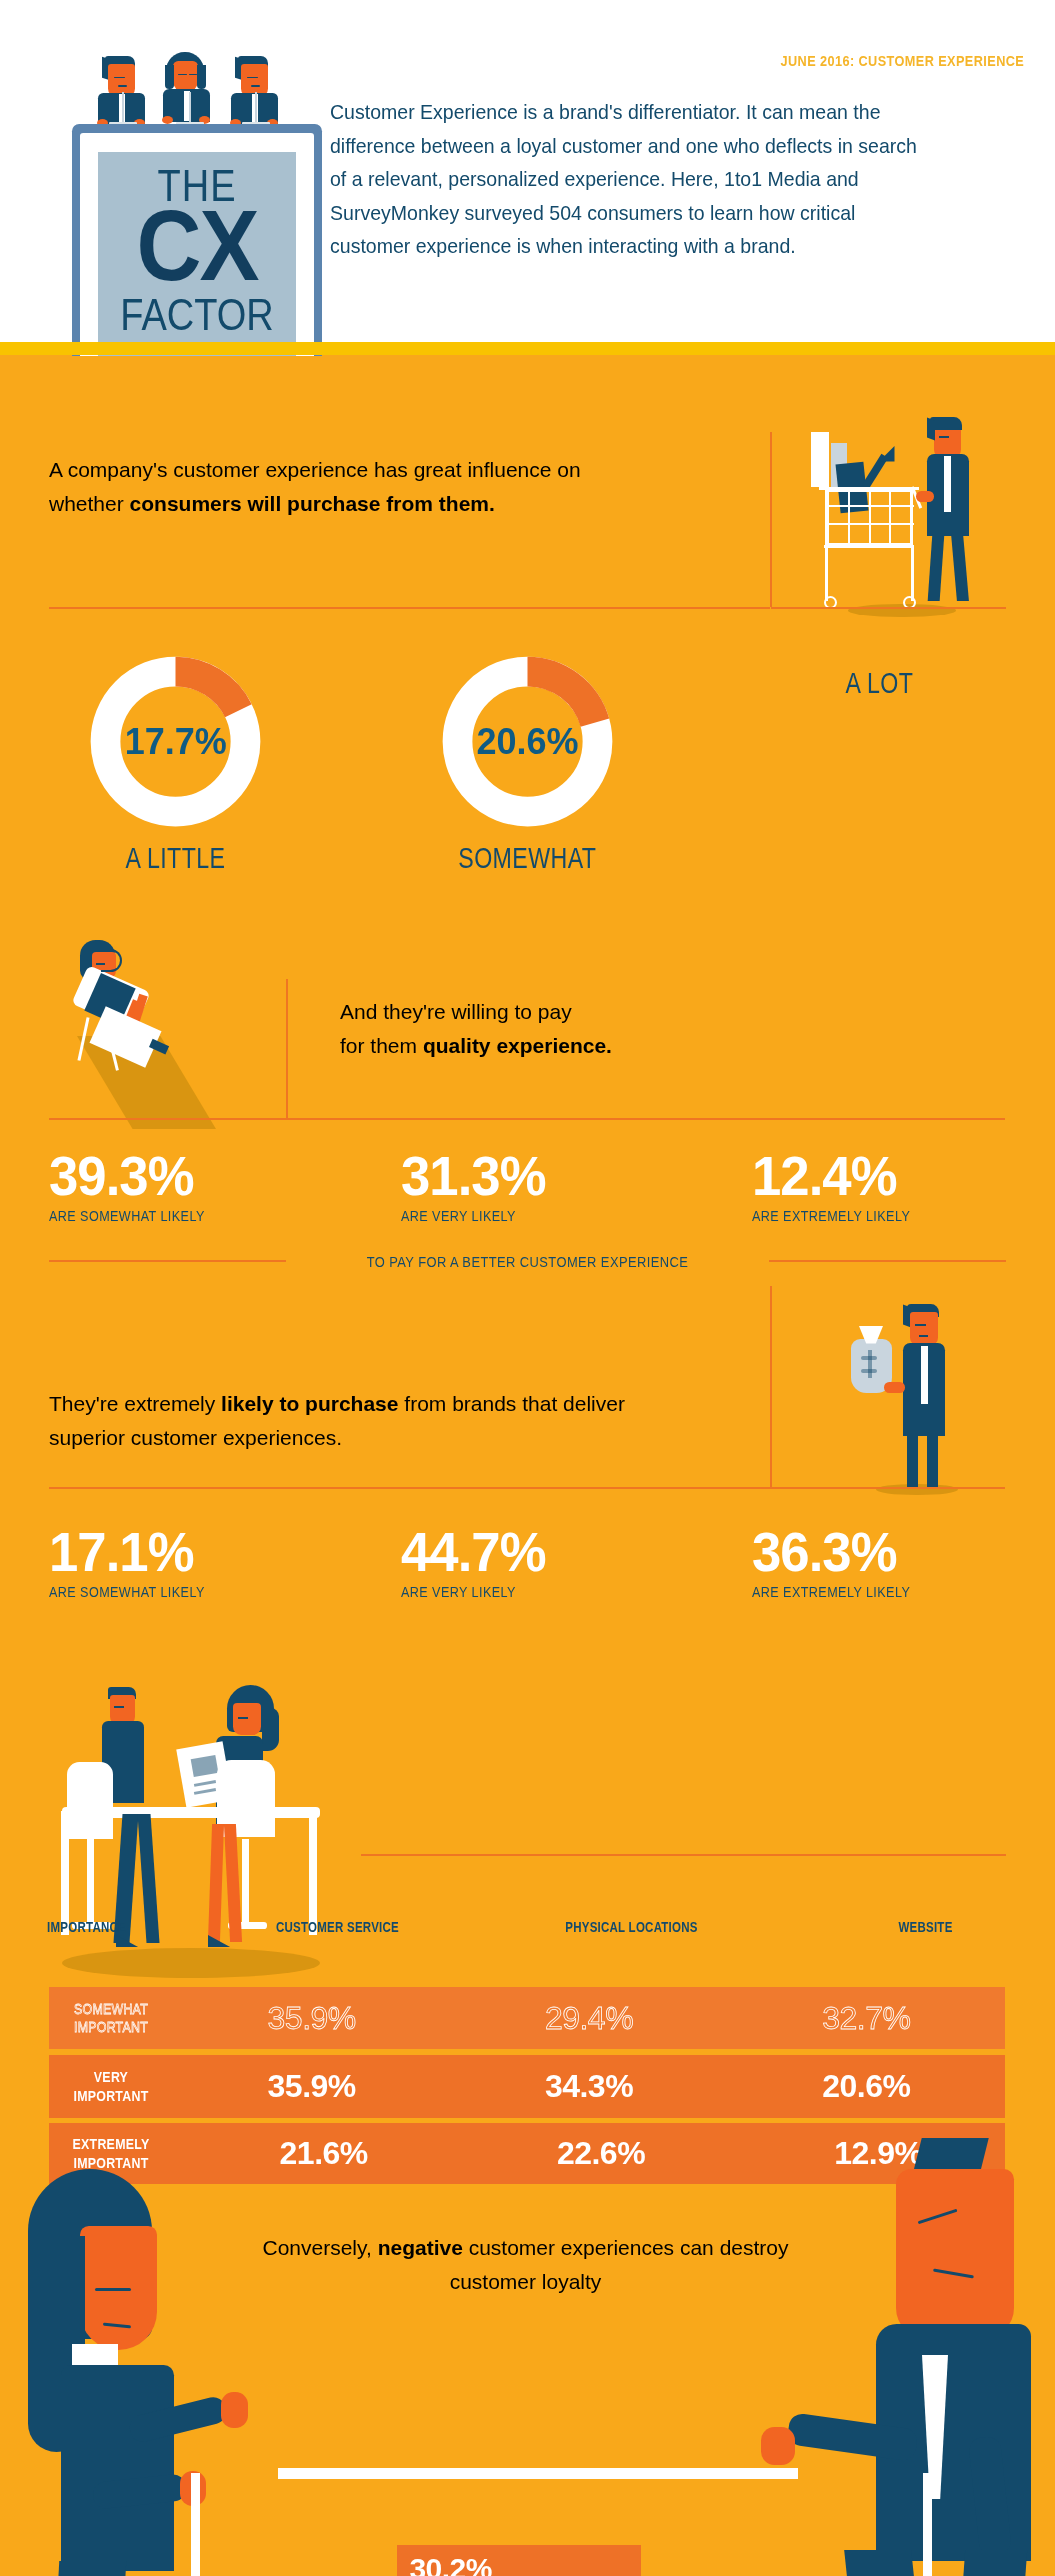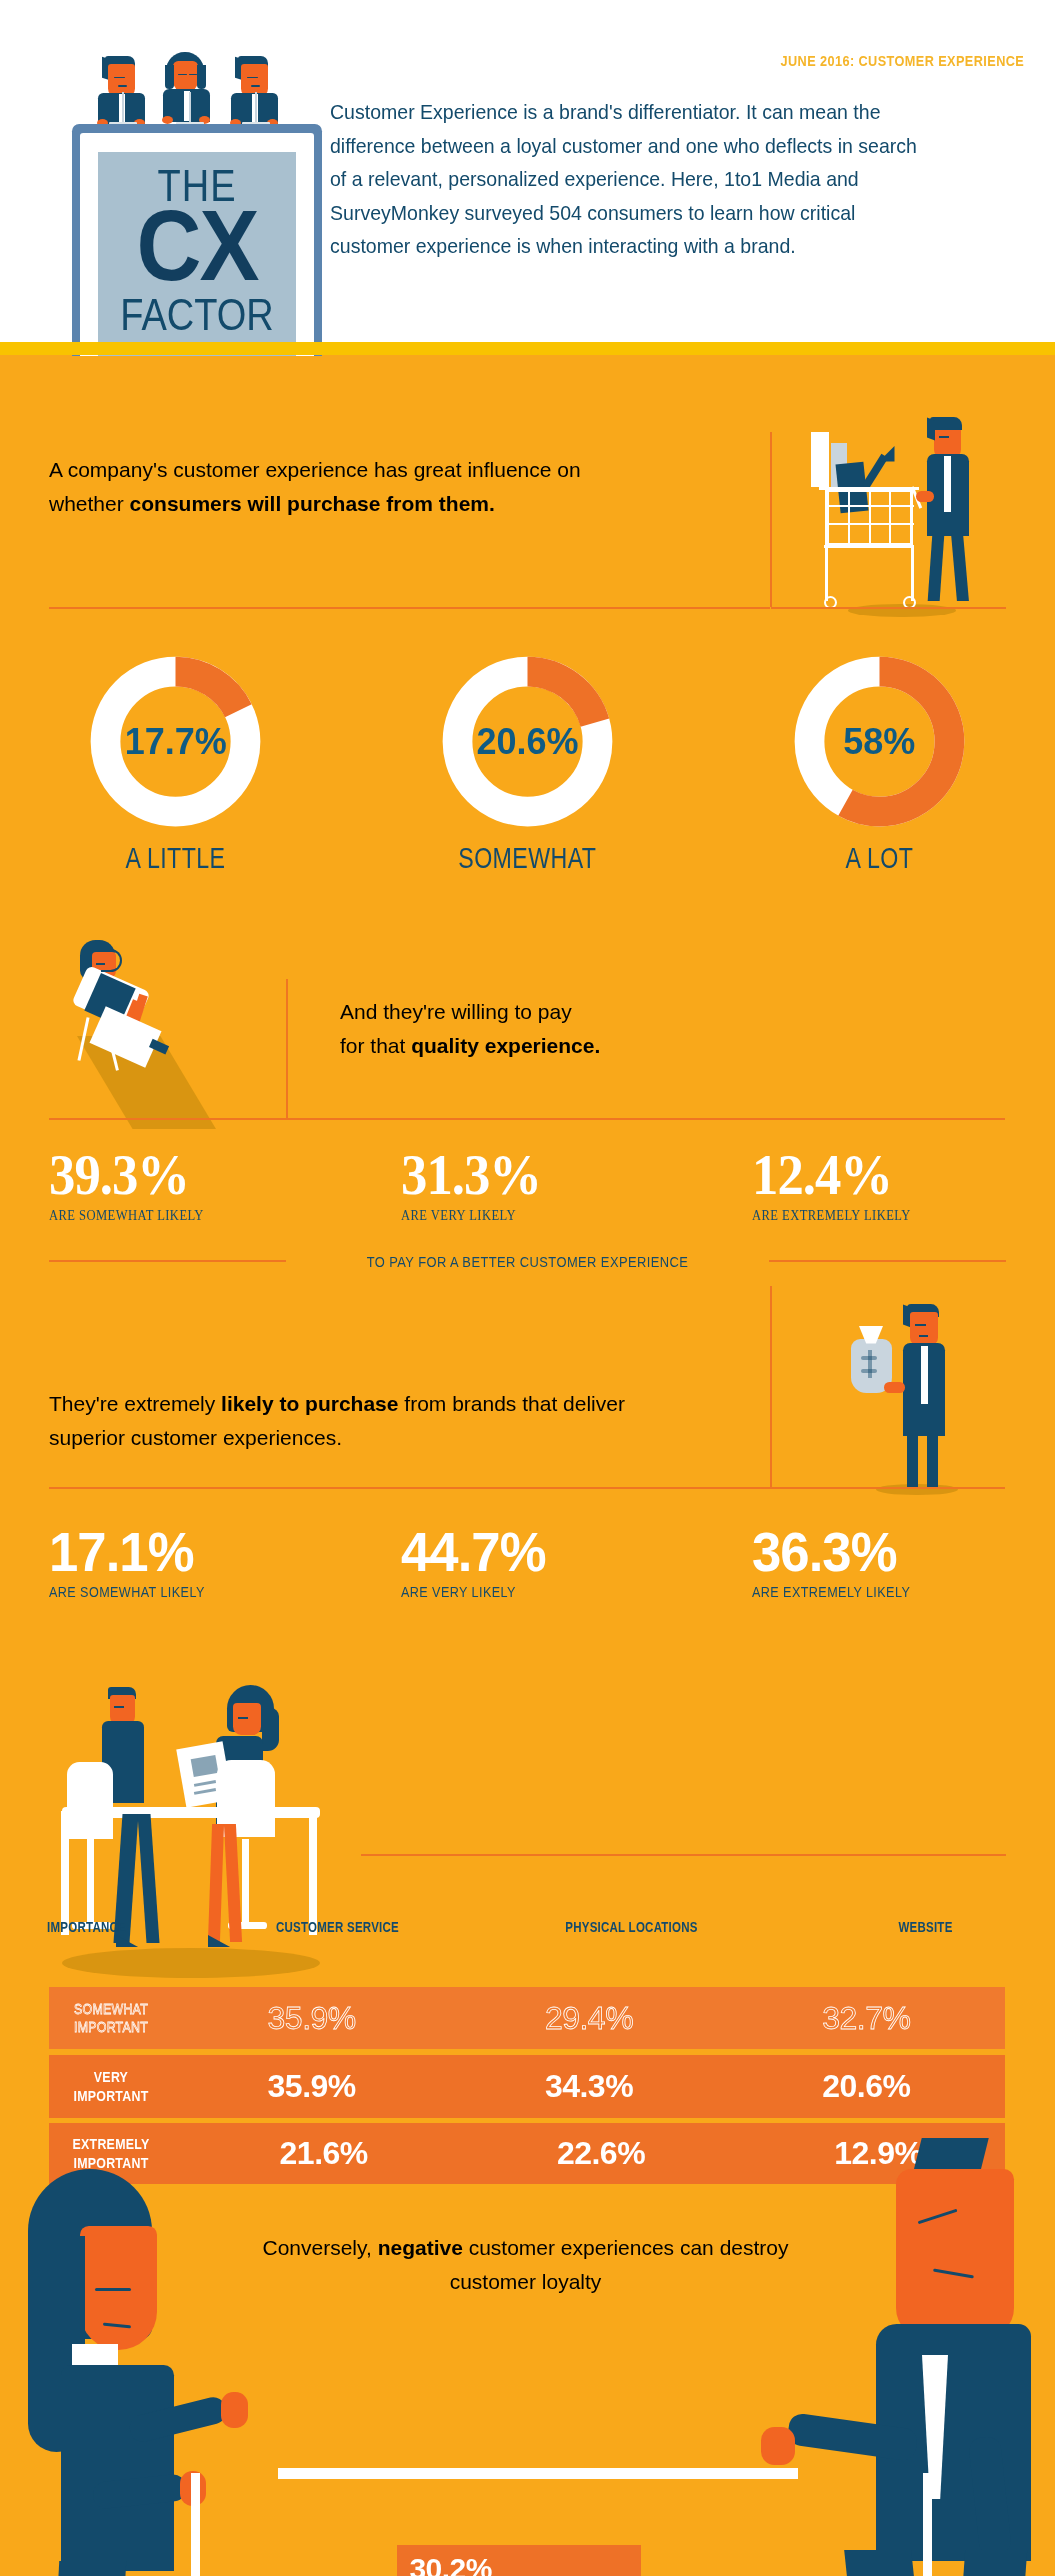--- a/index.html
+++ b/index.html
@@ -228,27 +228,20 @@
         <div class="donut-wrap">
           <svg width="175" height="175" viewBox="0 0 100 100">
             <circle cx="50" cy="50" r="40" fill="none" stroke="#ffffff" stroke-width="17"></circle>
             <circle cx="50" cy="50" r="40" fill="none" stroke="#ee7127" stroke-width="17" stroke-dasharray="51.78 199.47" transform="rotate(-90 50 50)"></circle>
           </svg>
           <div class="donut-val">20.6%</div>
         </div>
         <div class="donut-label">SOMEWHAT</div>
       </div>
       <div class="donut-cell">
-        <div class="donut-wrap">
-          <svg width="175" height="175" viewBox="0 0 100 100">
-            <circle cx="50" cy="50" r="40" fill="none" stroke="#ffffff" stroke-width="17"></circle>
-            <circle cx="50" cy="50" r="40" fill="none" stroke="#ee7127" stroke-width="17" stroke-dasharray="145.77 105.49" transform="rotate(-90 50 50)"></circle>
-          </svg>
-          <div class="donut-val">58%</div>
-        </div>
         <div class="donut-label">A LOT</div>
       </div>
     </div>
   </div>
 
   <div class="sec" style="top:907px;height:361px;">
 
     <div>
       <div style="position:absolute;left:77px;top:129px;width:139px;height:93px;background:#d99511;
                   clip-path:polygon(0 0,60% 0,100% 100%,40% 100%);"></div>
@@ -262,26 +255,26 @@
       <div class="wh" style="left:95px;top:110px;width:61px;height:40px;transform:rotate(24deg);"></div>
       <div class="nv" style="left:150px;top:135px;width:17.5px;height:9.3px;transform:rotate(24deg);"></div>
       <div class="wh" style="left:82px;top:110px;width:3.1px;height:44px;transform:rotate(12deg);"></div>
       <div class="wh" style="left:111px;top:123px;width:3.1px;height:41px;transform:rotate(-14deg);"></div>
       <div class="nv" style="left:101px;top:42px;width:20.6px;height:23px;border:2.6px solid #134a6b;background:transparent;border-radius:0 15.5px 15.5px 0;border-left:0;"></div>
     </div>
 
     <div class="rule-v" style="left:286px;top:72px;height:139px;"></div>
     <div class="body-copy" style="position:absolute;left:340px;top:88px;width:464px;text-align:left;">
       <span>And they're willing to pay</span><br>
-      <span>for that </span><b>quality experience.</b>
+      <span>for them </span><b>quality experience.</b>
     </div>
 
     <div class="rule-h" style="left:49px;top:211px;width:956px;"></div>
 
-    <div class="stat-row" style="top:242px;font-family:Liberation Serif, serif;">
+    <div class="stat-row" style="top:242px;">
       <div class="stat-cell">
         <div class="stat-num">39.3%</div>
         <div class="stat-cap">ARE SOMEWHAT LIKELY</div>
       </div>
       <div class="stat-cell">
         <div class="stat-num">31.3%</div>
         <div class="stat-cap">ARE VERY LIKELY</div>
       </div>
       <div class="stat-cell">
         <div class="stat-num">12.4%</div>

